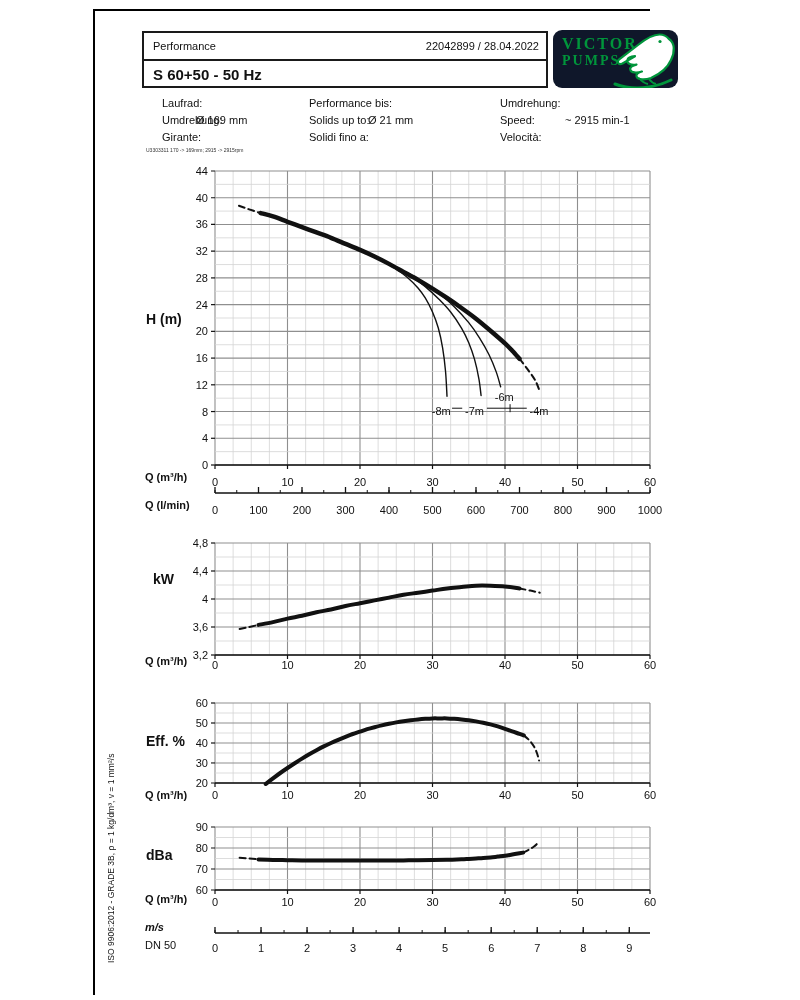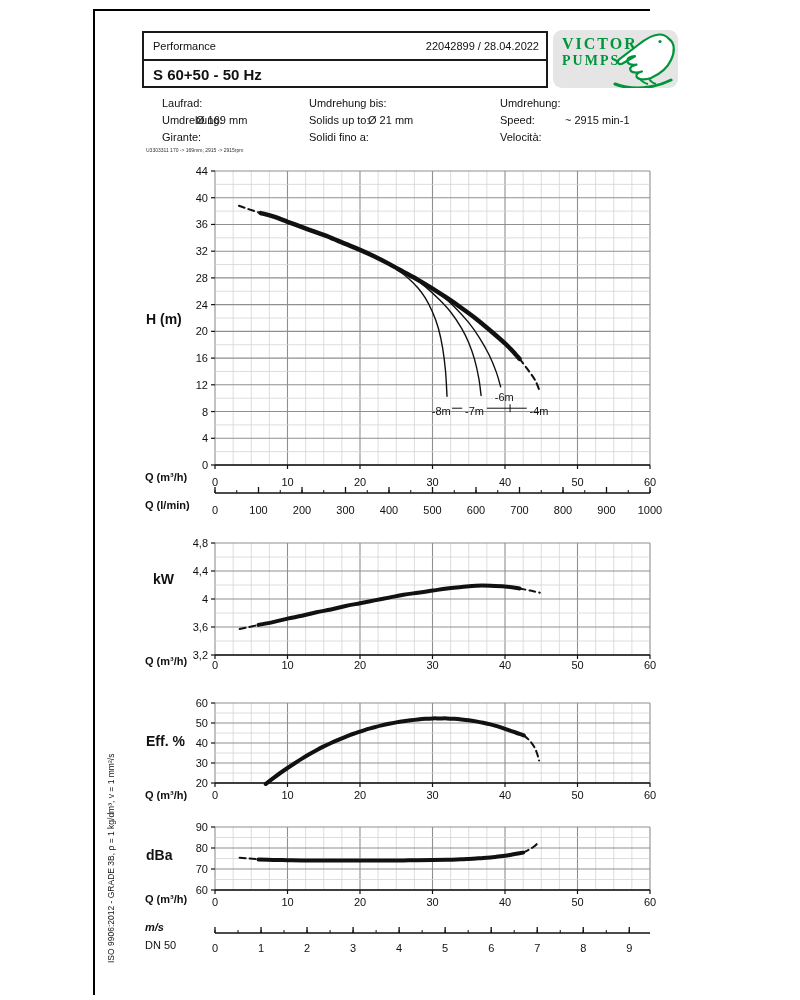--- a/index.html
+++ b/index.html
@@ -1,29 +1,29 @@
 <!DOCTYPE html>
 <html><head>
 <meta charset="utf-8">
 <style>
   html,body{margin:0;padding:0;background:#fff;}
   #page{position:relative;width:800px;height:1000px;background:#fff;overflow:hidden;
-        font-family:"Liberation Sans","DejaVu Sans",sans-serif;color:#111;}
+        font-family:"Liberation Sans","DejaVu Sans",sans-serif;color:#111;border-radius:32px;}
   .abs{position:absolute;}
   
   #border-left{left:93px;top:9px;width:2px;height:986px;background:#000;}
   #border-top{left:93px;top:9px;width:557px;height:2px;background:#000;}
   
   #header-box{left:142px;top:31px;width:406px;height:57px;border:2px solid #1a1a1a;box-sizing:border-box;background:#fff;}
   #header-row1{position:absolute;left:0;top:0;width:100%;height:28px;border-bottom:2px solid #1a1a1a;box-sizing:border-box;}
   #perf-label{position:absolute;left:9px;top:7px;font-size:11px;}
   #doc-date{position:absolute;right:7px;top:7px;font-size:11px;}
   #sheet-title{position:absolute;left:9px;top:33px;font-size:15px;font-weight:bold;}
   
-  #logo{left:553px;top:30px;width:125px;height:58px;border-radius:9px;background:#e5e5e5;overflow:hidden;}
+  #logo{left:553px;top:30px;width:125px;height:58px;border-radius:9px;background:#0f172a;overflow:hidden;}
   .logo-word{position:absolute;font-family:"Liberation Serif","DejaVu Serif",serif;font-weight:bold;color:#00953b;letter-spacing:2px;}
   #logo-victor{left:9px;top:5px;font-size:16px;}
   #logo-pumps{left:9px;top:23px;font-size:14px;}
   
   .info-label{position:absolute;font-size:11px;margin-left:16px;}
   .info-value{position:absolute;font-size:11px;}
   #spec-note{left:146px;top:147px;font-size:5px;color:#333;}
   
   .axlab{position:absolute;font-weight:bold;font-size:14px;}
   .qlab{position:absolute;font-weight:bold;font-size:11px;}
@@ -58,21 +58,21 @@
       <path d="M30,46 q4,5 9,6 M40,47 q3,4 7,5" fill="none" stroke="#00953b" stroke-width="2"></path>
       <path d="M6,52 q16,6 34,3 q12,-2 22,-7" fill="none" stroke="#00953b" stroke-width="3" stroke-linecap="round"></path>
     </svg>
   </div>
 
   <span class="info-label" style="left:146px;top:97px;">Laufrad:</span>
   <span class="info-label" style="left:146px;top:114px;">Umdrehung:</span>
   <span class="info-label" style="left:146px;top:131px;">Girante:</span>
   <span class="info-value" style="left:196px;top:114px;">Ø 169 mm</span>
 
-  <span class="info-label" style="left:293px;top:97px;">Umdrehung bis:</span>
+  <span class="info-label" style="left:293px;top:97px;">Performance bis:</span>
   <span class="info-label" style="left:293px;top:114px;">Solids up to:</span>
   <span class="info-label" style="left:293px;top:131px;">Solidi fino a:</span>
   <span class="info-value" style="left:368px;top:114px;">Ø 21 mm</span>
 
   <span class="info-label" style="left:484px;top:97px;">Umdrehung:</span>
   <span class="info-label" style="left:484px;top:114px;">Speed:</span>
   <span class="info-label" style="left:484px;top:131px;">Velocità:</span>
   <span class="info-value" style="left:565px;top:114px;">~  2915 min-1</span>
 
   <span class="abs" id="spec-note">U3303311 170 -&gt; 169mm; 2915 -&gt; 2915rpm</span>

